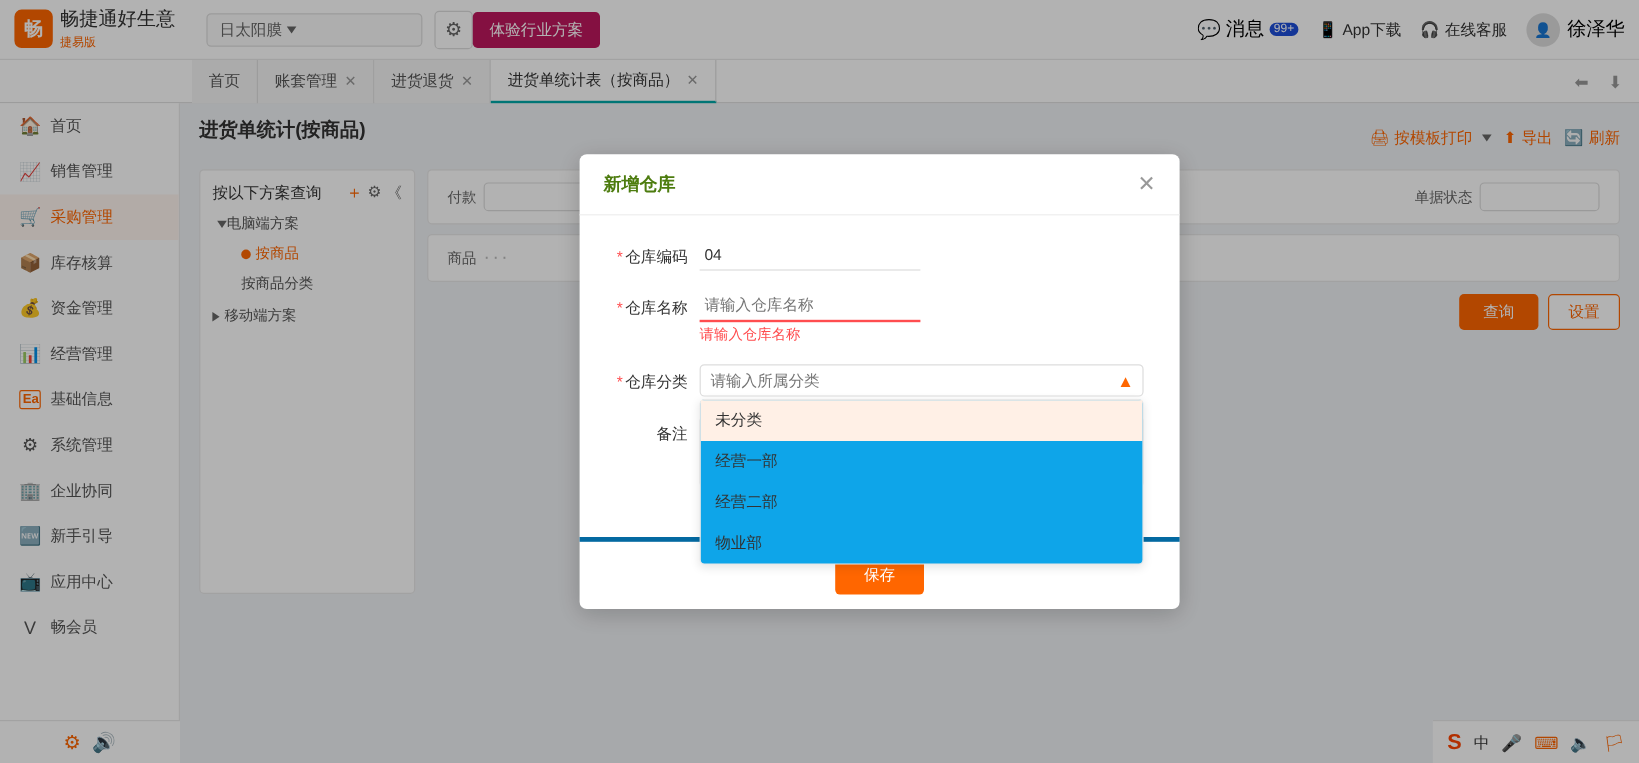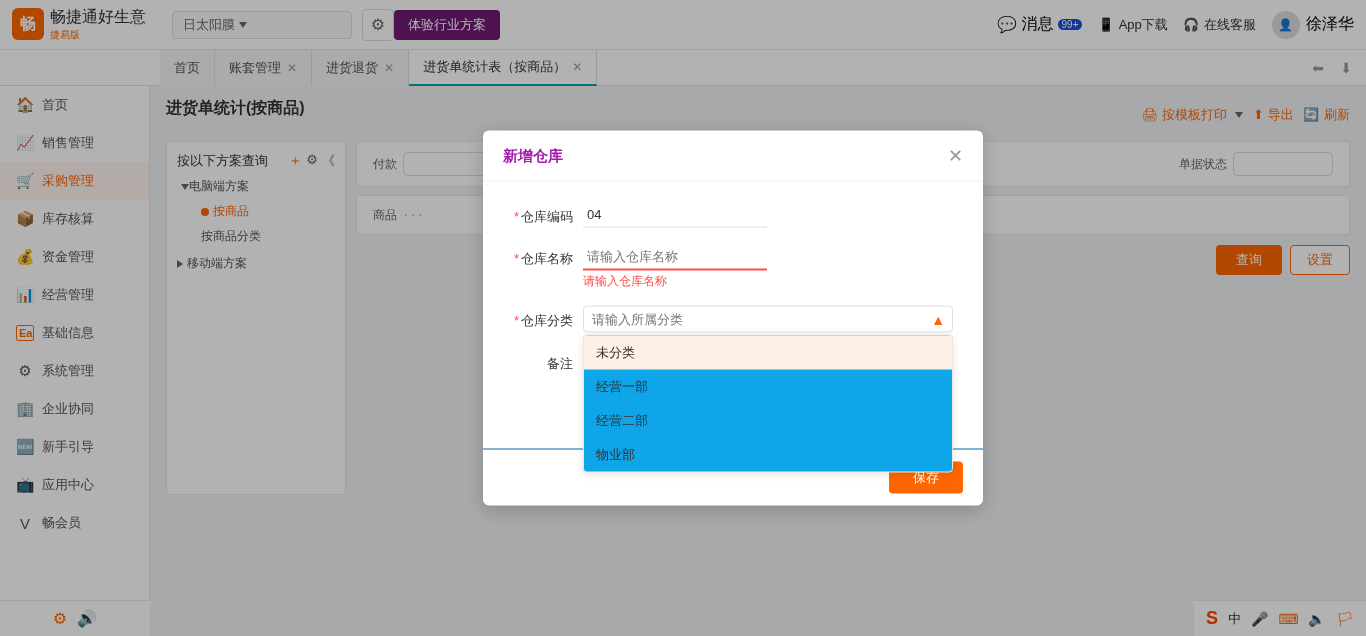--- a/index.html
+++ b/index.html
@@ -60,21 +60,21 @@
       border: 1px solid #ddd;
       border-radius: 4px;
       display: flex;
       align-items: center;
       justify-content: center;
       cursor: pointer;
       color: #666;
       font-size: 16px;
     }
     .trial-btn {
-      background: #701a75;
+      background: #be185d;
       color: #fff;
       border: none;
       border-radius: 4px;
       padding: 6px 14px;
       font-size: 13px;
       cursor: pointer;
     }
     .header-right {
       display: flex;
       align-items: center;
@@ -353,21 +353,21 @@
       width: 500px;
       z-index: 200;
     }
     .modal-header {
       padding: 14px 20px;
       border-bottom: 1px solid #eee;
       display: flex;
       align-items: center;
       justify-content: space-between;
     }
-    .modal-title { font-size: 15px; font-weight: bold; color: #a21caf; }
+    .modal-title { font-size: 15px; font-weight: bold; color: #4d7c0f; }
     .modal-close {
       cursor: pointer;
       color: #999;
       font-size: 18px;
     }
     .modal-body { padding: 20px 30px; }
     .form-row {
       display: flex;
       align-items: flex-start;
       margin-bottom: 16px;
@@ -445,23 +445,23 @@
       border: 1px solid #ddd;
       border-radius: 4px;
       padding: 6px 8px;
       font-size: 13px;
       resize: none;
       height: 60px;
     }
     .modal-footer {
       padding: 12px 20px;
       display: flex;
-      justify-content: flex-end;
+      justify-content: center;
       gap: 10px;
-      border-top: 1px solid #0369a1;
+      border-top: 4px solid #0369a1;
     }
     .save-btn {
       background: #ff6600;
       color: #fff;
       border: none;
       border-radius: 4px;
       padding: 7px 24px;
       font-size: 13px;
       cursor: pointer;
     }

